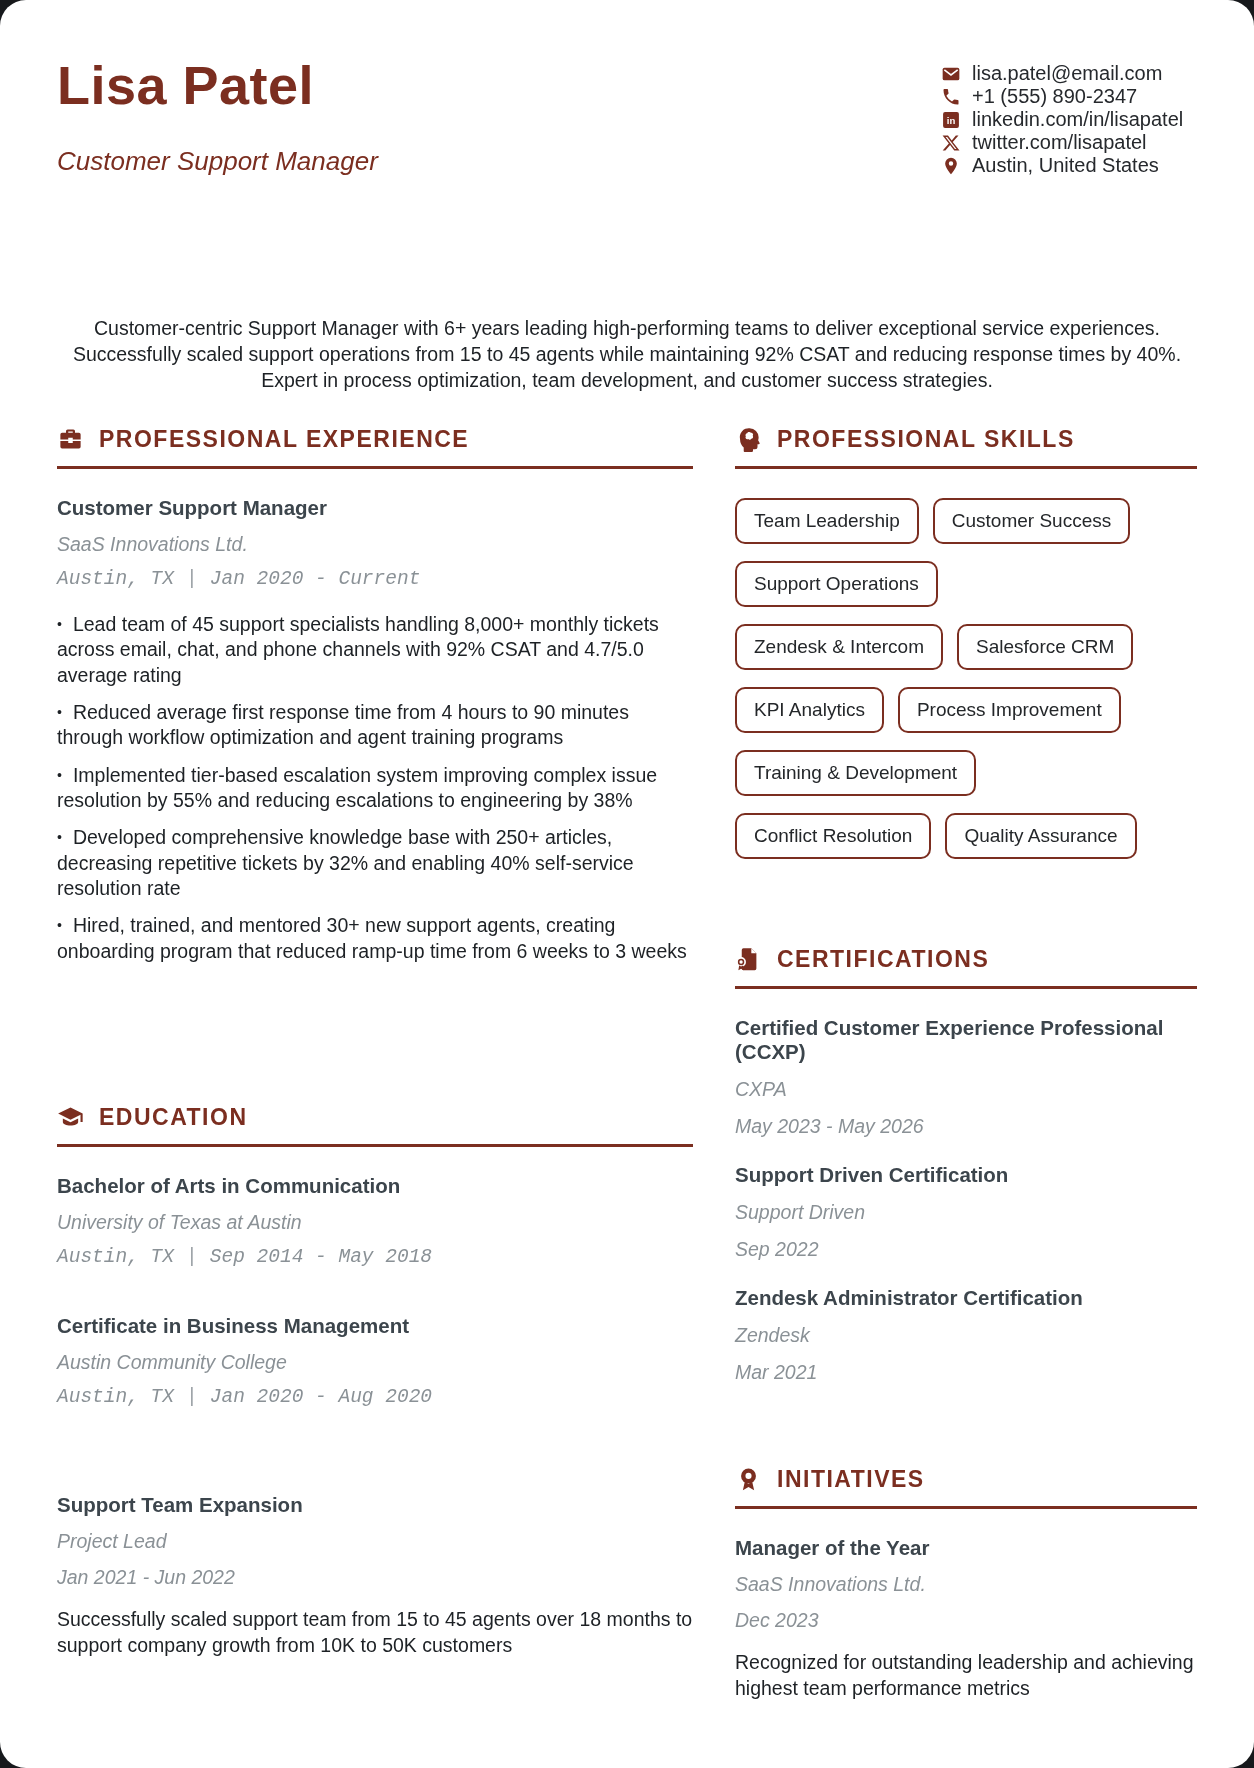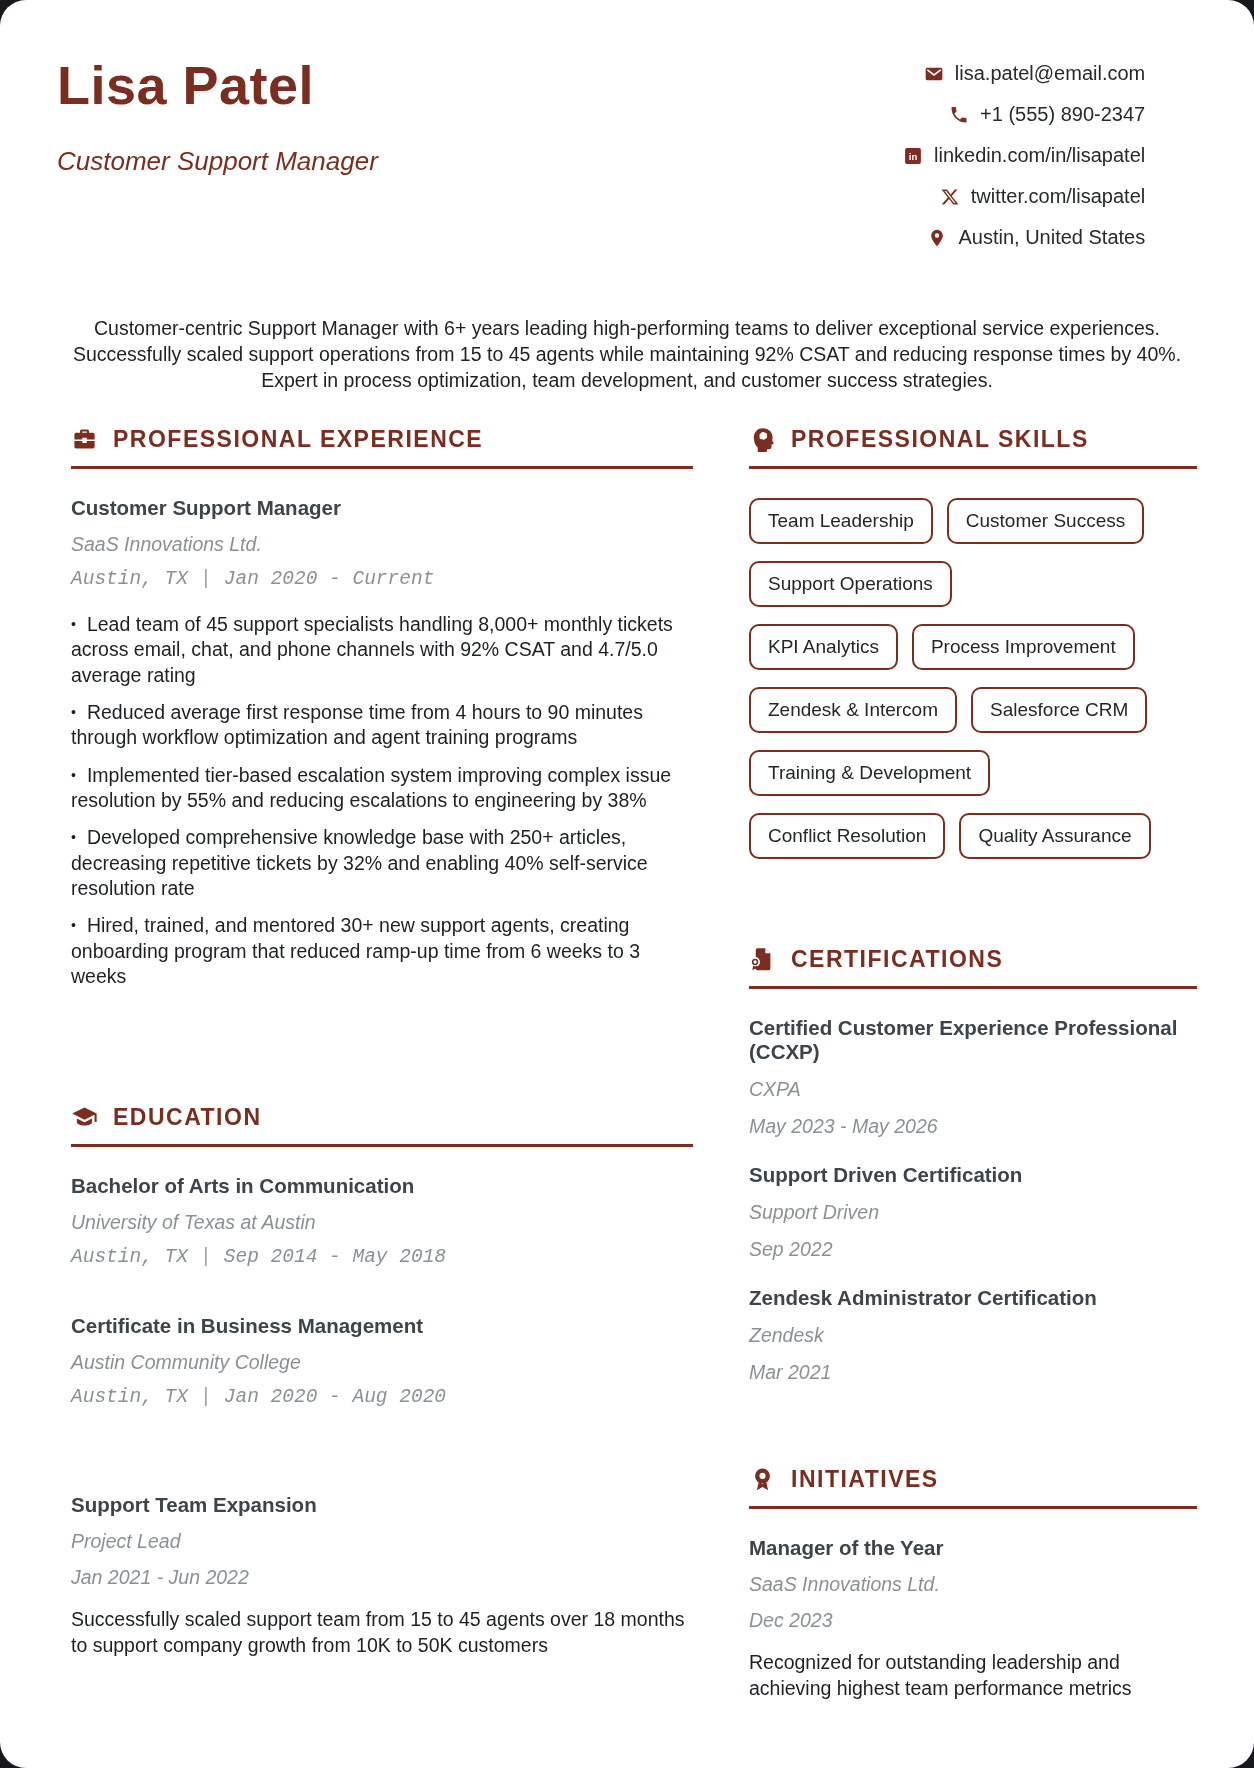--- a/index.html
+++ b/index.html
@@ -13,29 +13,29 @@
   html,body{background:var(--backdrop);}
   body{font-family:"Liberation Sans","DejaVu Sans",sans-serif;}
   .page{
     position:relative;width:1254px;height:1768px;margin:0 auto;
     background:#fff;border-radius:26px;overflow:hidden;
   }
   
   .identity{position:absolute;left:57px;top:54px;}
   .name{font-size:54px;font-weight:bold;color:var(--accent);letter-spacing:.5px;}
   .role-title{margin-top:30px;font-size:26px;font-style:italic;font-weight:500;color:var(--accent);}
-  .contact{position:absolute;left:903px;top:62px;display:flex;flex-direction:column;gap:18px;align-items:flex-end;}
+  .contact{position:absolute;left:941px;top:62px;display:flex;flex-direction:column;gap:0;}
   .contact-row{display:flex;align-items:center;gap:11px;font-size:20px;color:#26292D;}
   .contact-row svg{width:20px;height:20px;flex:0 0 auto;fill:var(--accent);}
   .summary{position:absolute;left:57px;top:315px;width:1140px;
     font-size:19.5px;line-height:1.34;color:var(--body);hyphens:auto;text-align:center;}
   
   .main{position:absolute;left:57px;top:426px;width:1140px;
     display:grid;grid-template-columns:636px 462px;column-gap:42px;}
-  .col{min-width:0;margin-left:14px;}
+  .col{min-width:0;}
   section{display:block;}
   .sec-exp{min-height:678px;}
   .sec-edu{min-height:362px;}
   .sec-skills{min-height:520px;}
   .sec-certs{min-height:520px;}
   .section-head{display:flex;align-items:center;gap:15px;
     padding-bottom:13px;border-bottom:3px solid var(--accent);}
   .section-head svg{width:27px;height:27px;fill:var(--accent);flex:0 0 auto;}
   .section-head h2{font-size:23px;font-weight:bold;color:var(--accent);letter-spacing:1.5px;}
   .section-body{margin-top:27px;}
@@ -194,26 +194,26 @@
         </div>
         <div class="chips">
           <div class="chip-row">
             <span class="chip">Team Leadership</span>
             <span class="chip">Customer Success</span>
           </div>
           <div class="chip-row">
             <span class="chip">Support Operations</span>
           </div>
           <div class="chip-row">
+            <span class="chip">Zendesk &amp; Intercom</span>
+            <span class="chip">Salesforce CRM</span>
+          </div>
+          <div class="chip-row">
             <span class="chip">KPI Analytics</span>
             <span class="chip">Process Improvement</span>
-          </div>
-          <div class="chip-row">
-            <span class="chip">Zendesk &amp; Intercom</span>
-            <span class="chip">Salesforce CRM</span>
           </div>
           <div class="chip-row">
             <span class="chip">Training &amp; Development</span>
           </div>
           <div class="chip-row">
             <span class="chip">Conflict Resolution</span>
             <span class="chip">Quality Assurance</span>
           </div>
         </div>
       </section>

